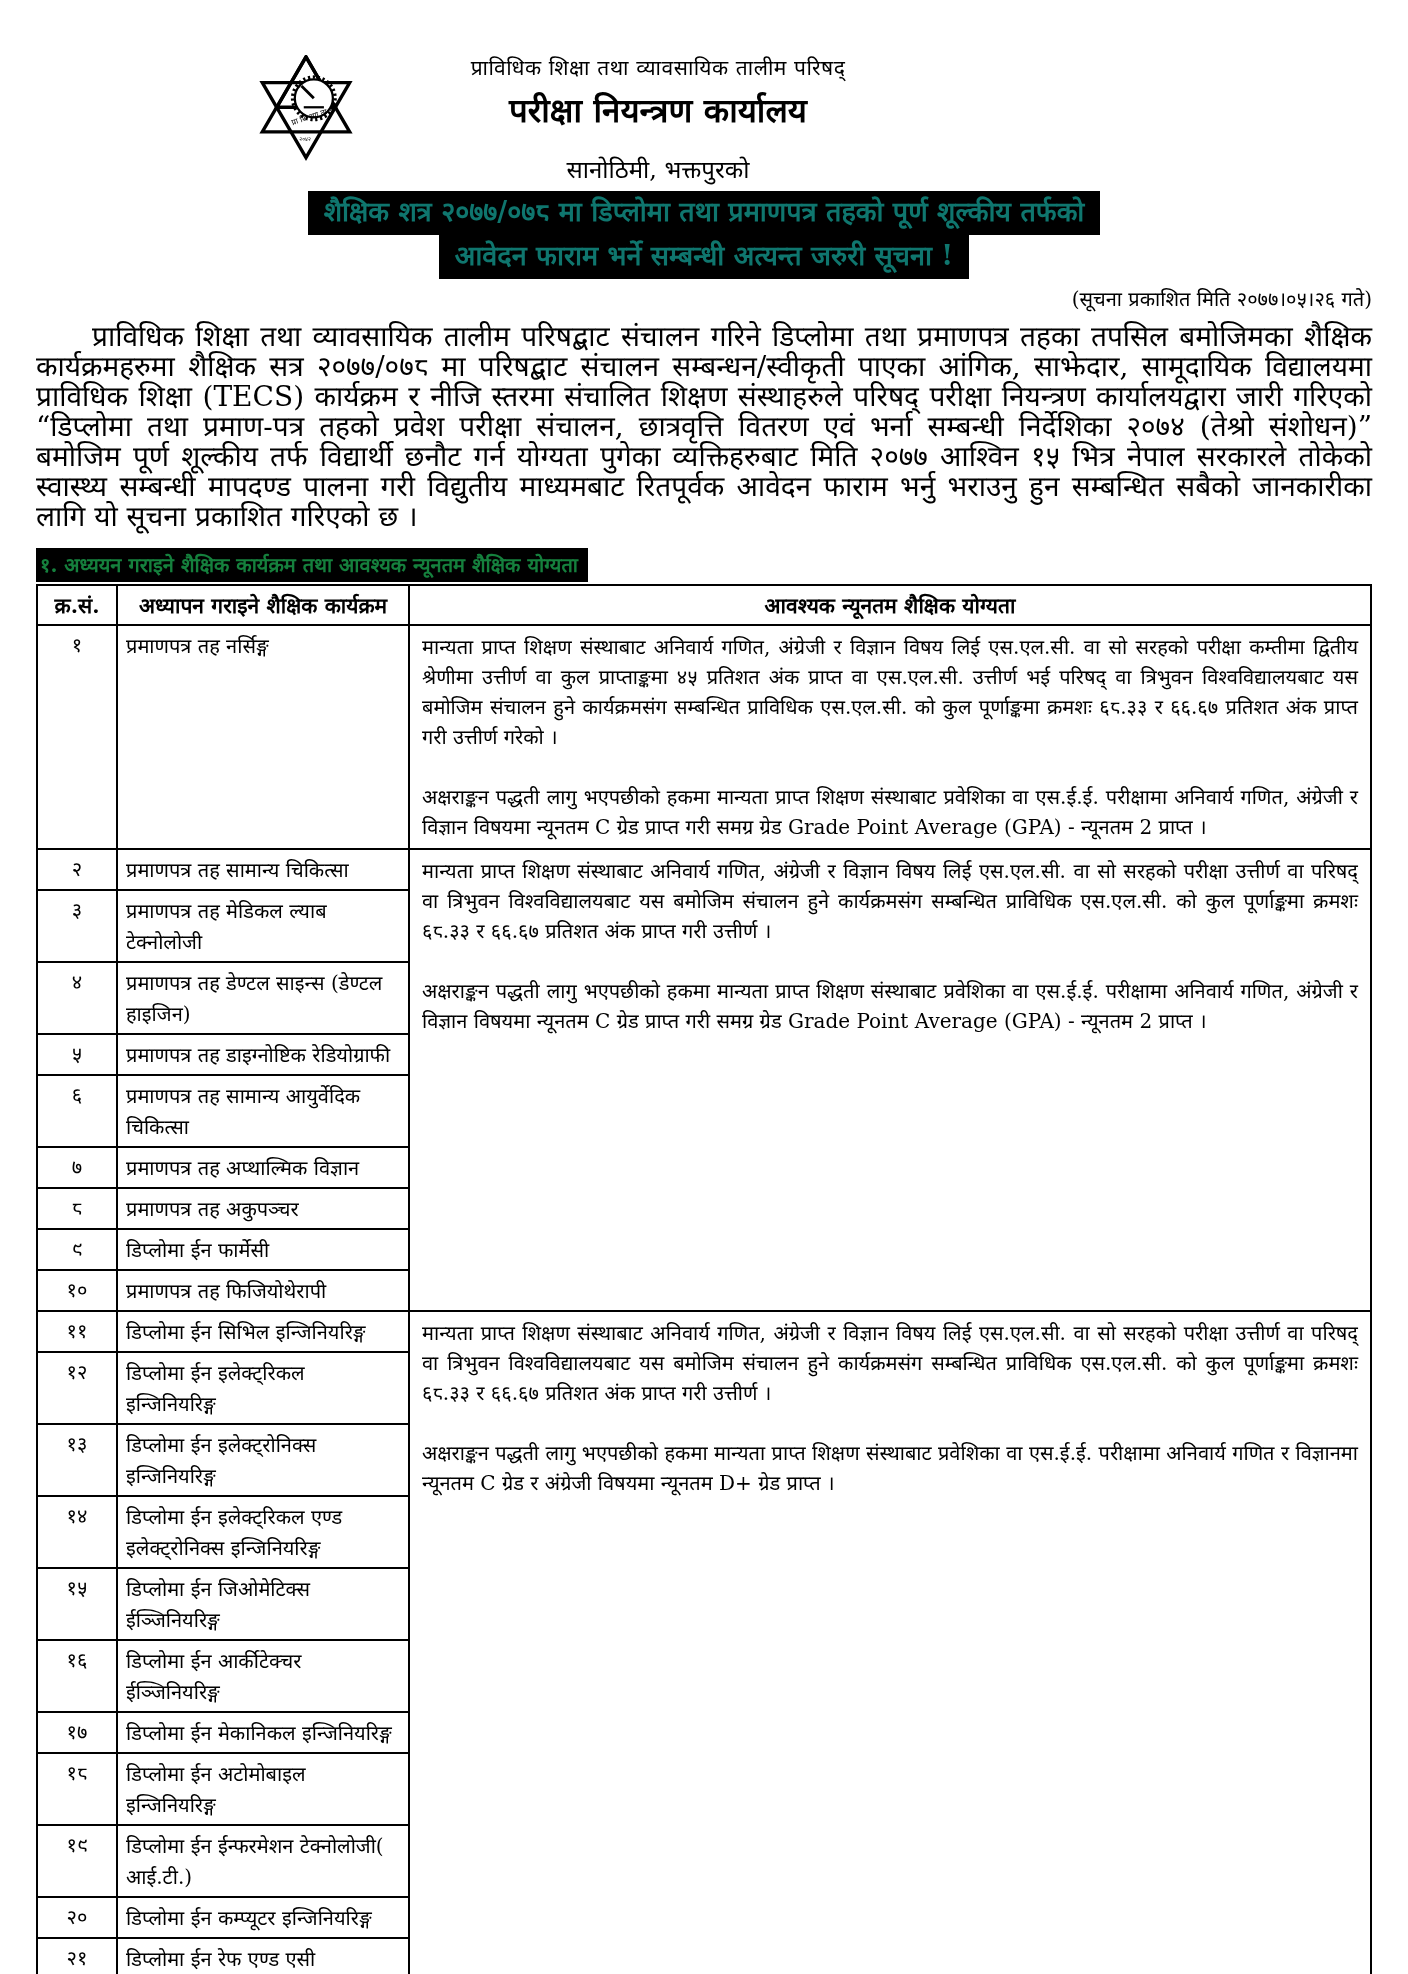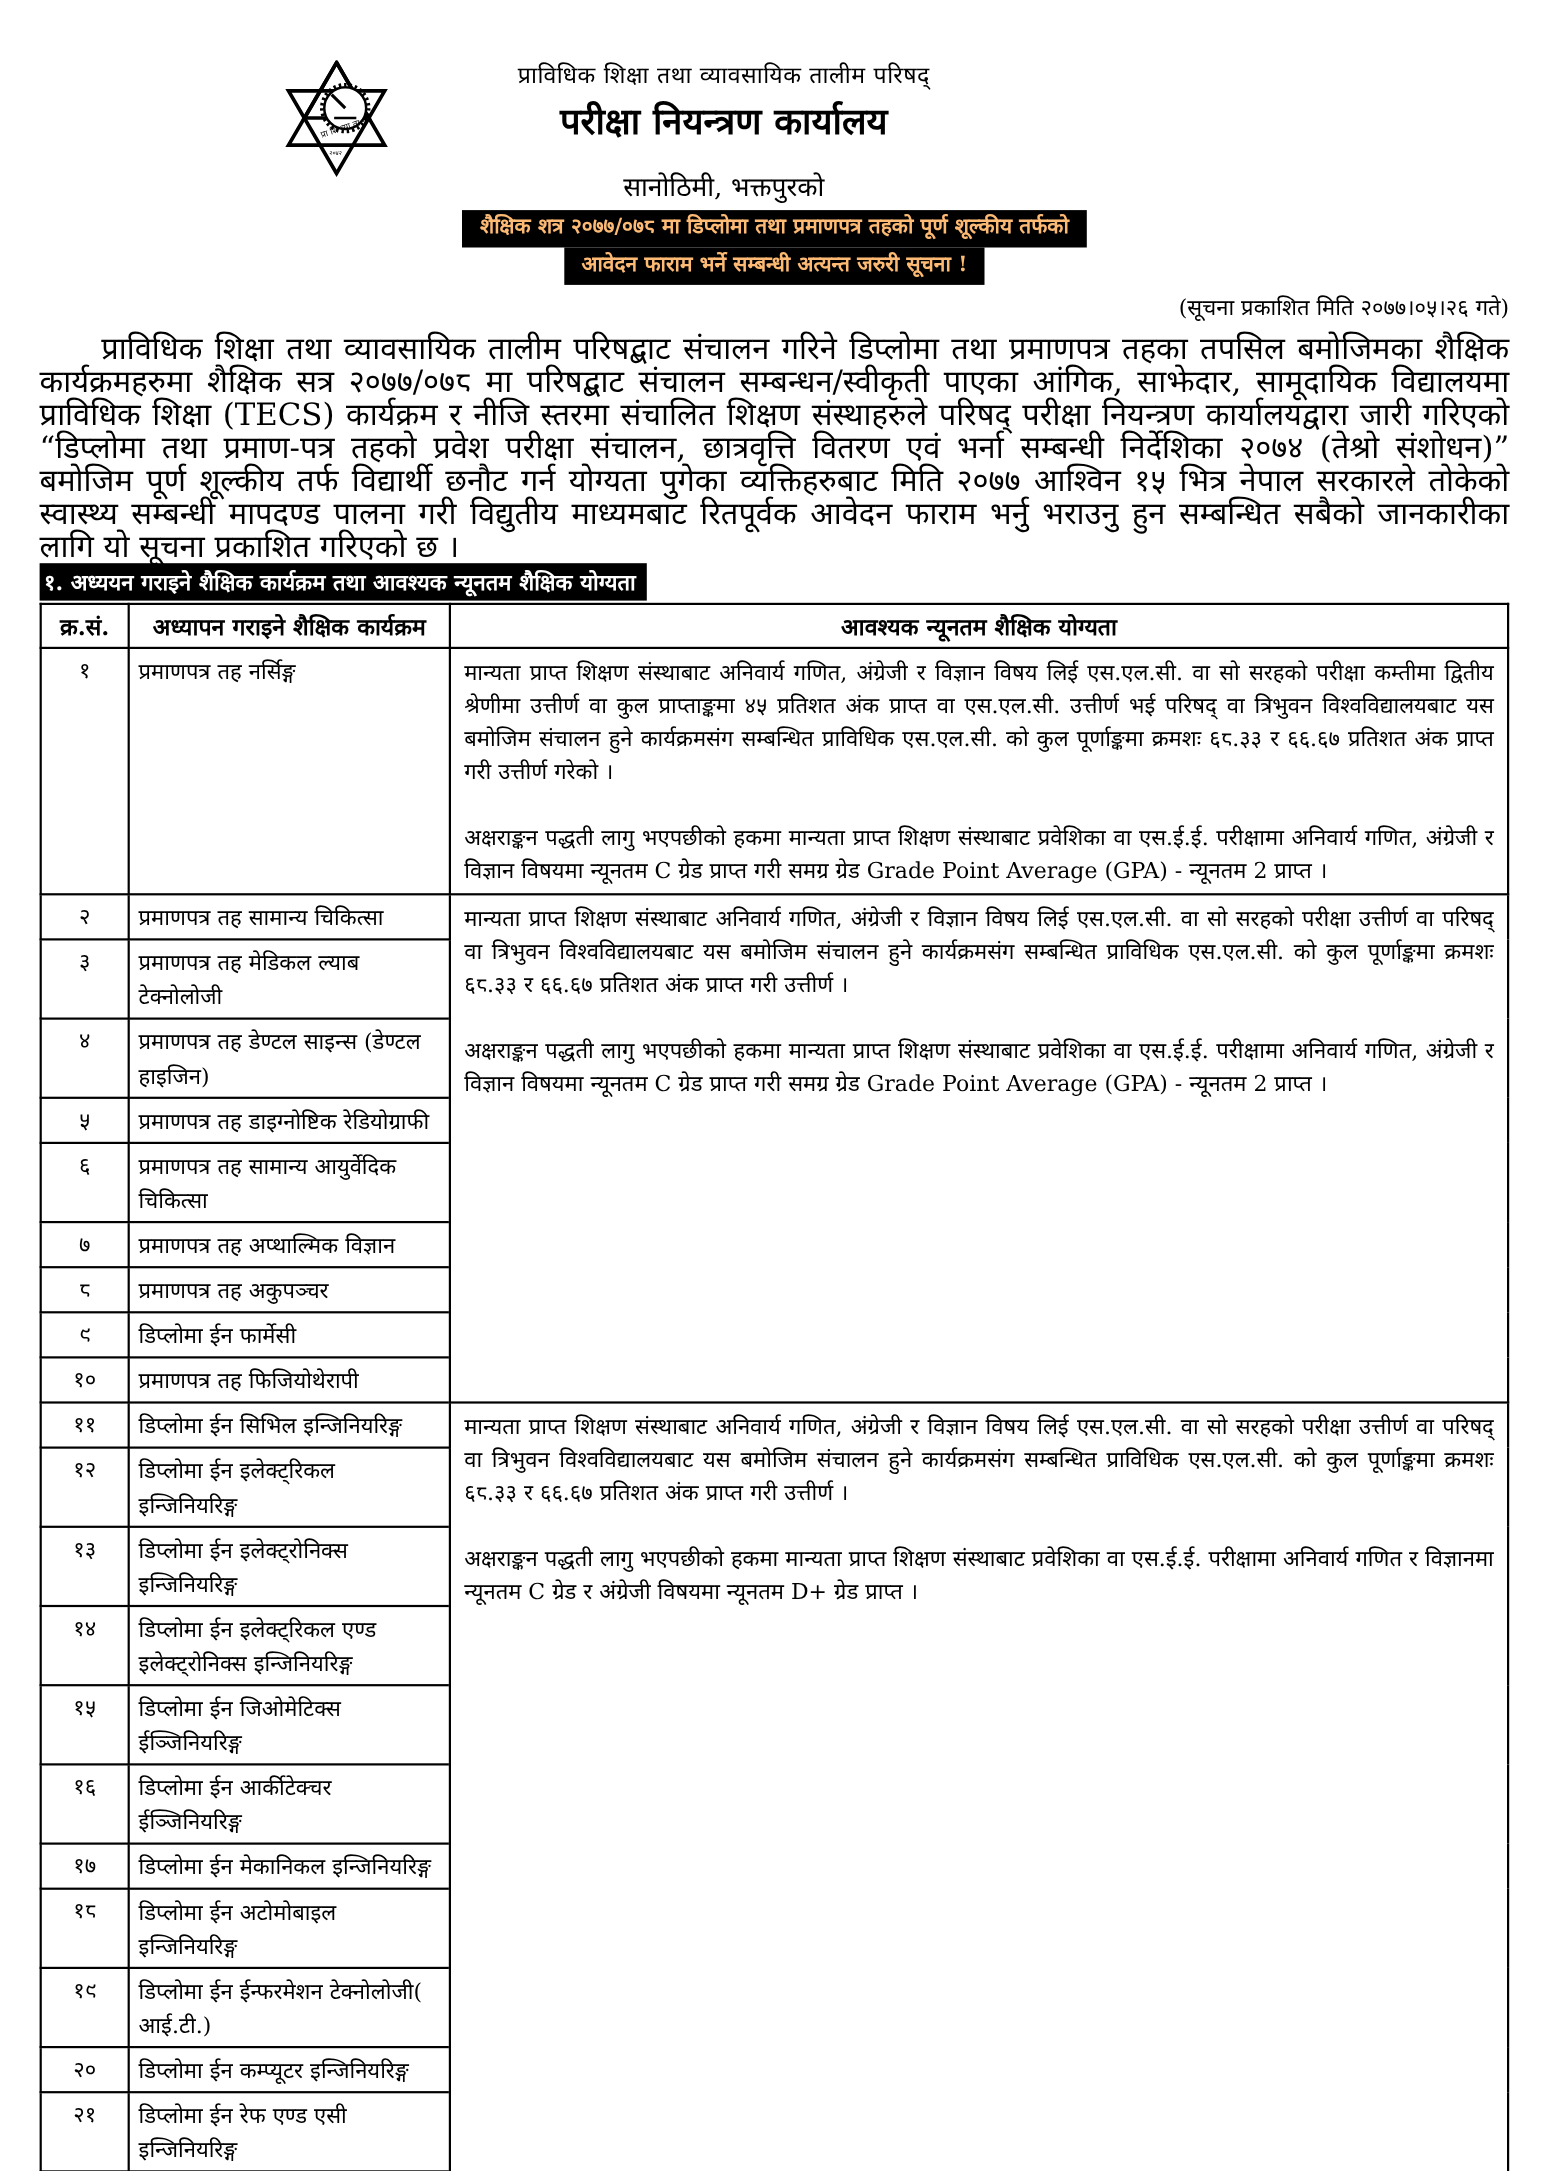--- a/index.html
+++ b/index.html
@@ -14,35 +14,35 @@
   .header{position:relative;min-height:118px;margin-bottom:4px;}
   .logo{position:absolute;left:214px;top:2px;width:112px;height:118px;}
   .header-text{text-align:center;padding-right:92px;}
   .org-line{font-size:21px;letter-spacing:.5px;margin-top:27px;}
   .office-line{font-size:33px;font-weight:bold;margin-top:6px;}
   .addr-line{font-size:24px;margin-top:20px;}
 
   
   .banners{text-align:center;margin-top:6px;}
   .banner{
-    display:inline-block;background:#000;color:#fdba74;font-weight:bold;
-    font-size:19px;padding:4px 16px 6px 16px;line-height:1.25;
+    display:inline-block;background:#000;color:#0f766e;font-weight:bold;
+    font-size:27px;padding:4px 16px 6px 16px;line-height:1.25;
   }
   .published{text-align:right;font-size:20px;margin-top:6px;}
 
   
   .intro{
     font-size:28px;line-height:30px;text-align:justify;
     text-indent:56px;margin-top:10px;
   }
 
   
   .section-heading{
-    display:inline-block;background:#000;color:#ffffff;font-weight:bold;
-    font-size:20px;padding:3px 10px 4px 4px;margin-top:0;
+    display:inline-block;background:#000;color:#15803d;font-weight:bold;
+    font-size:20px;padding:3px 10px 4px 4px;margin-top:16px;
   }
 
   
   table.qual-table{
     border-collapse:collapse;width:1336px;margin-top:2px;
     font-size:20px;
   }
   .qual-table th,.qual-table td{
     border:2px solid #000;vertical-align:top;padding:3px 8px;
   }

